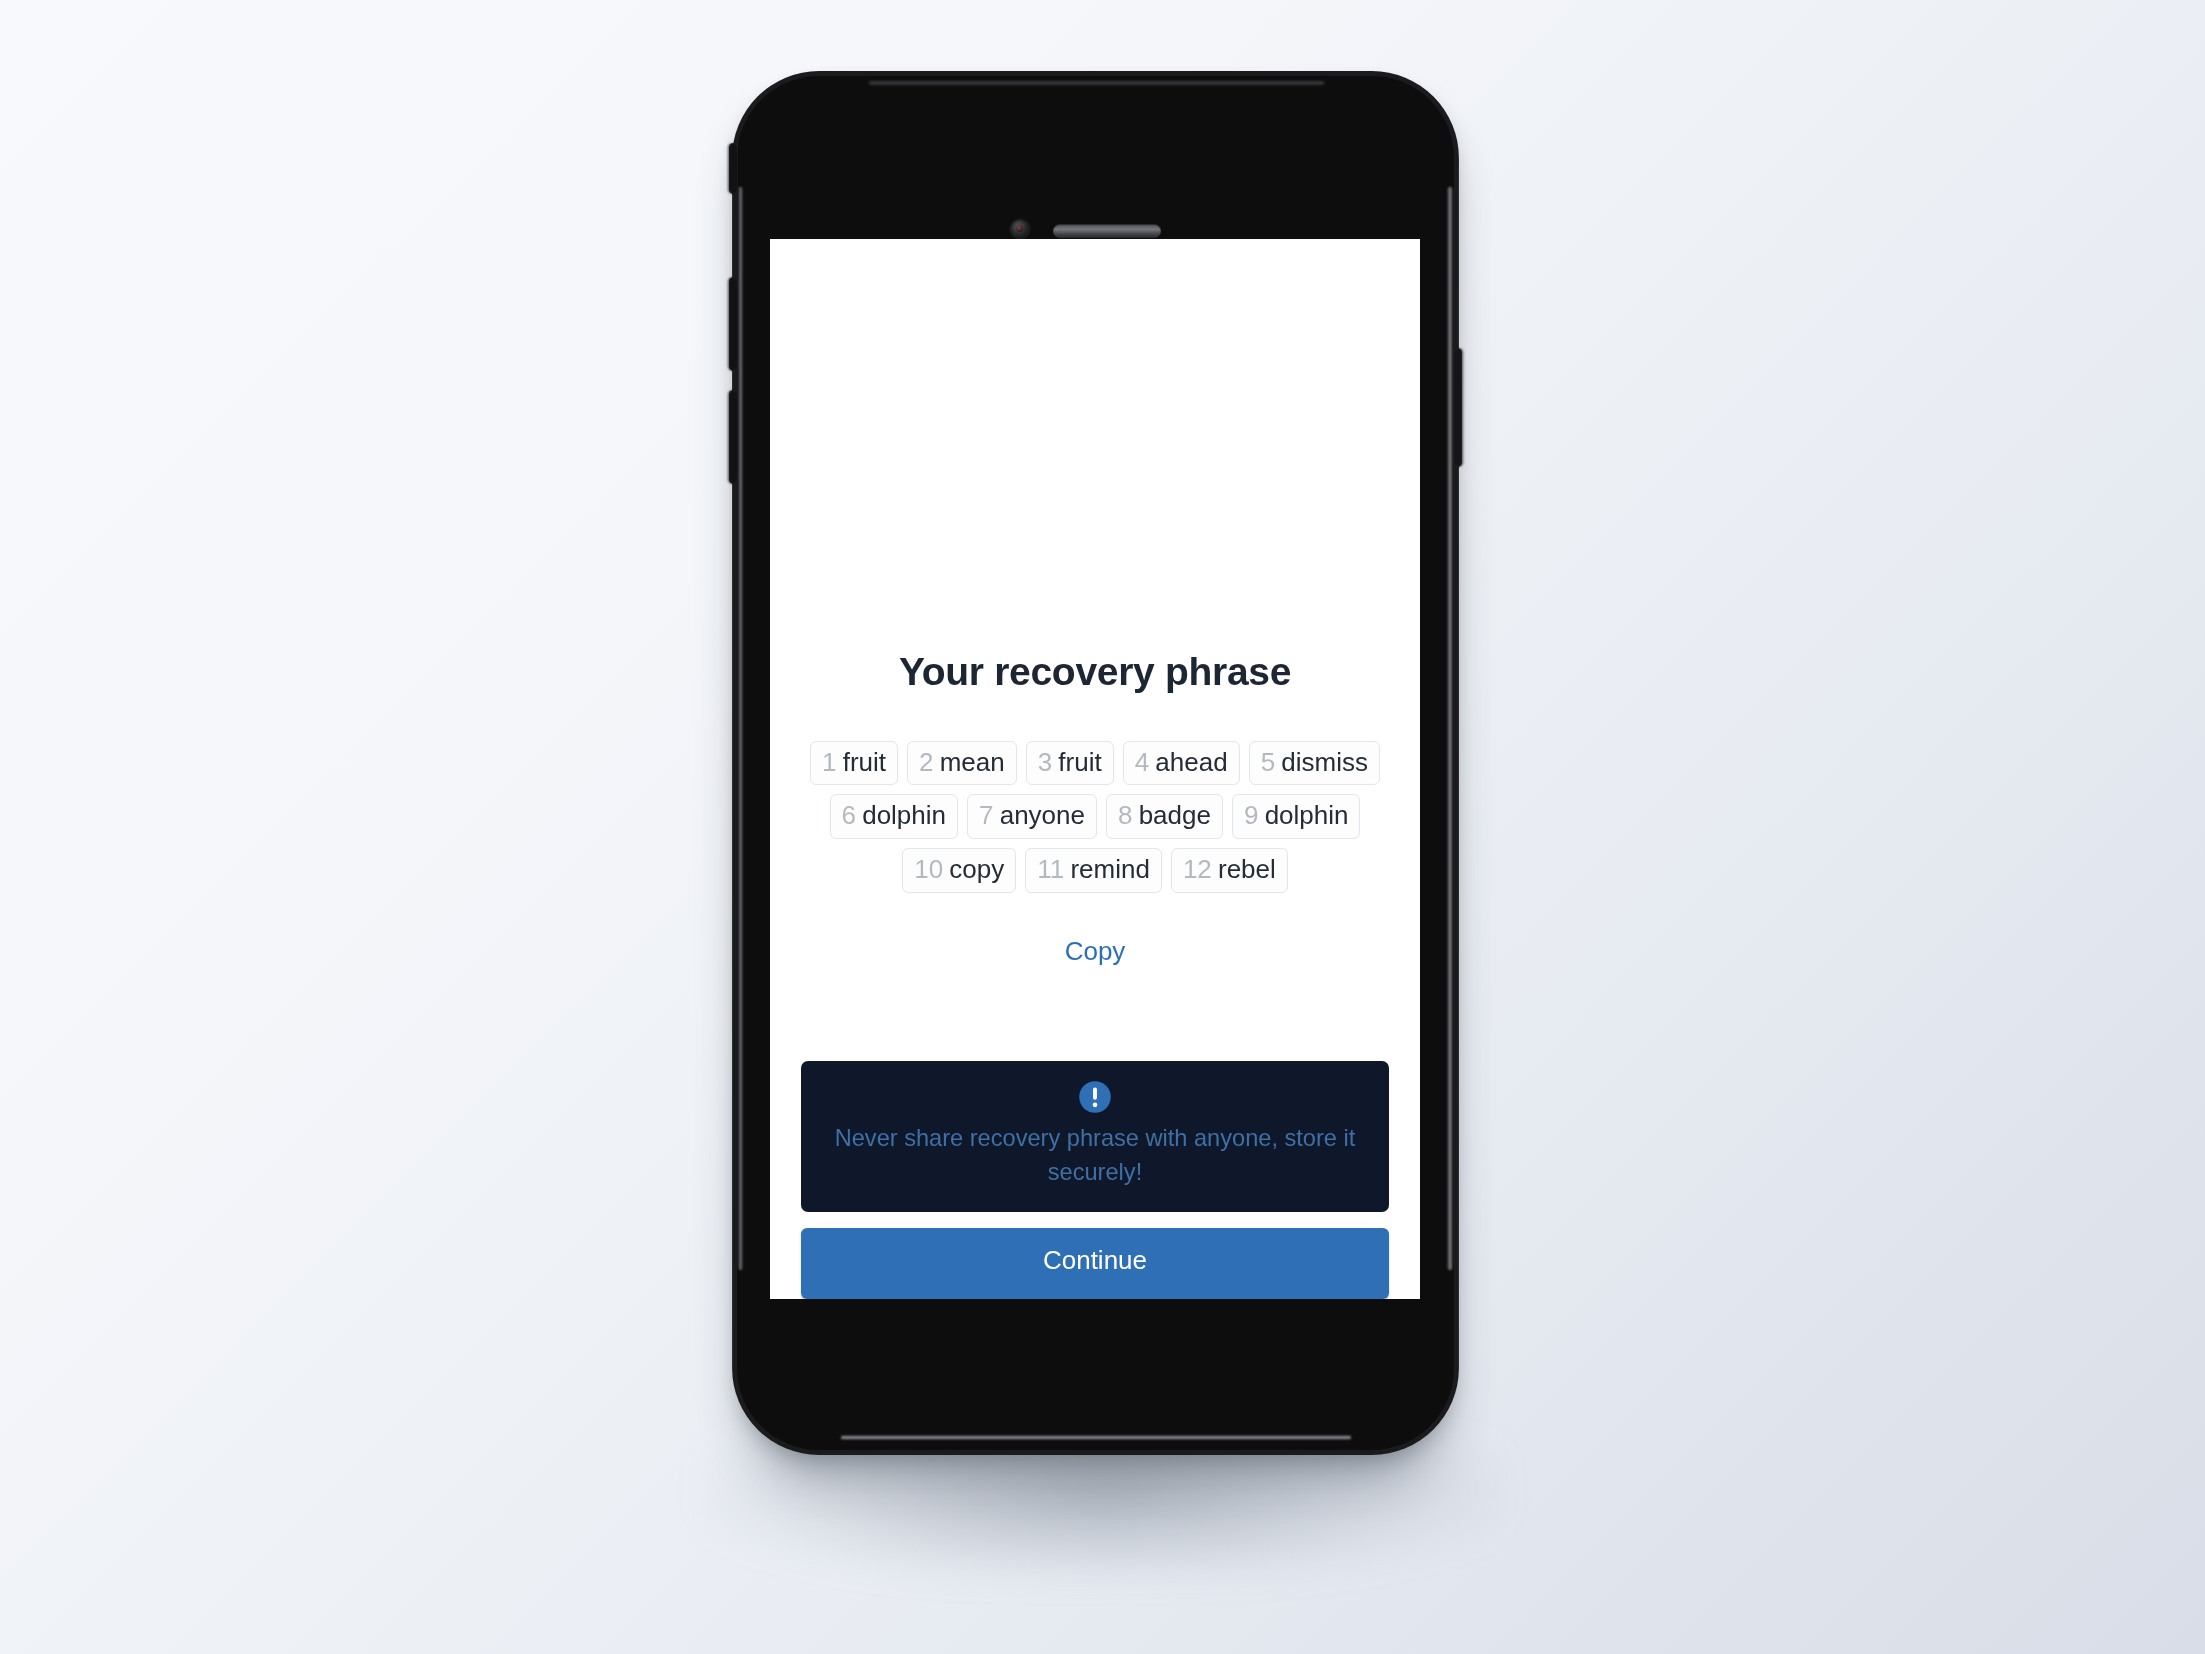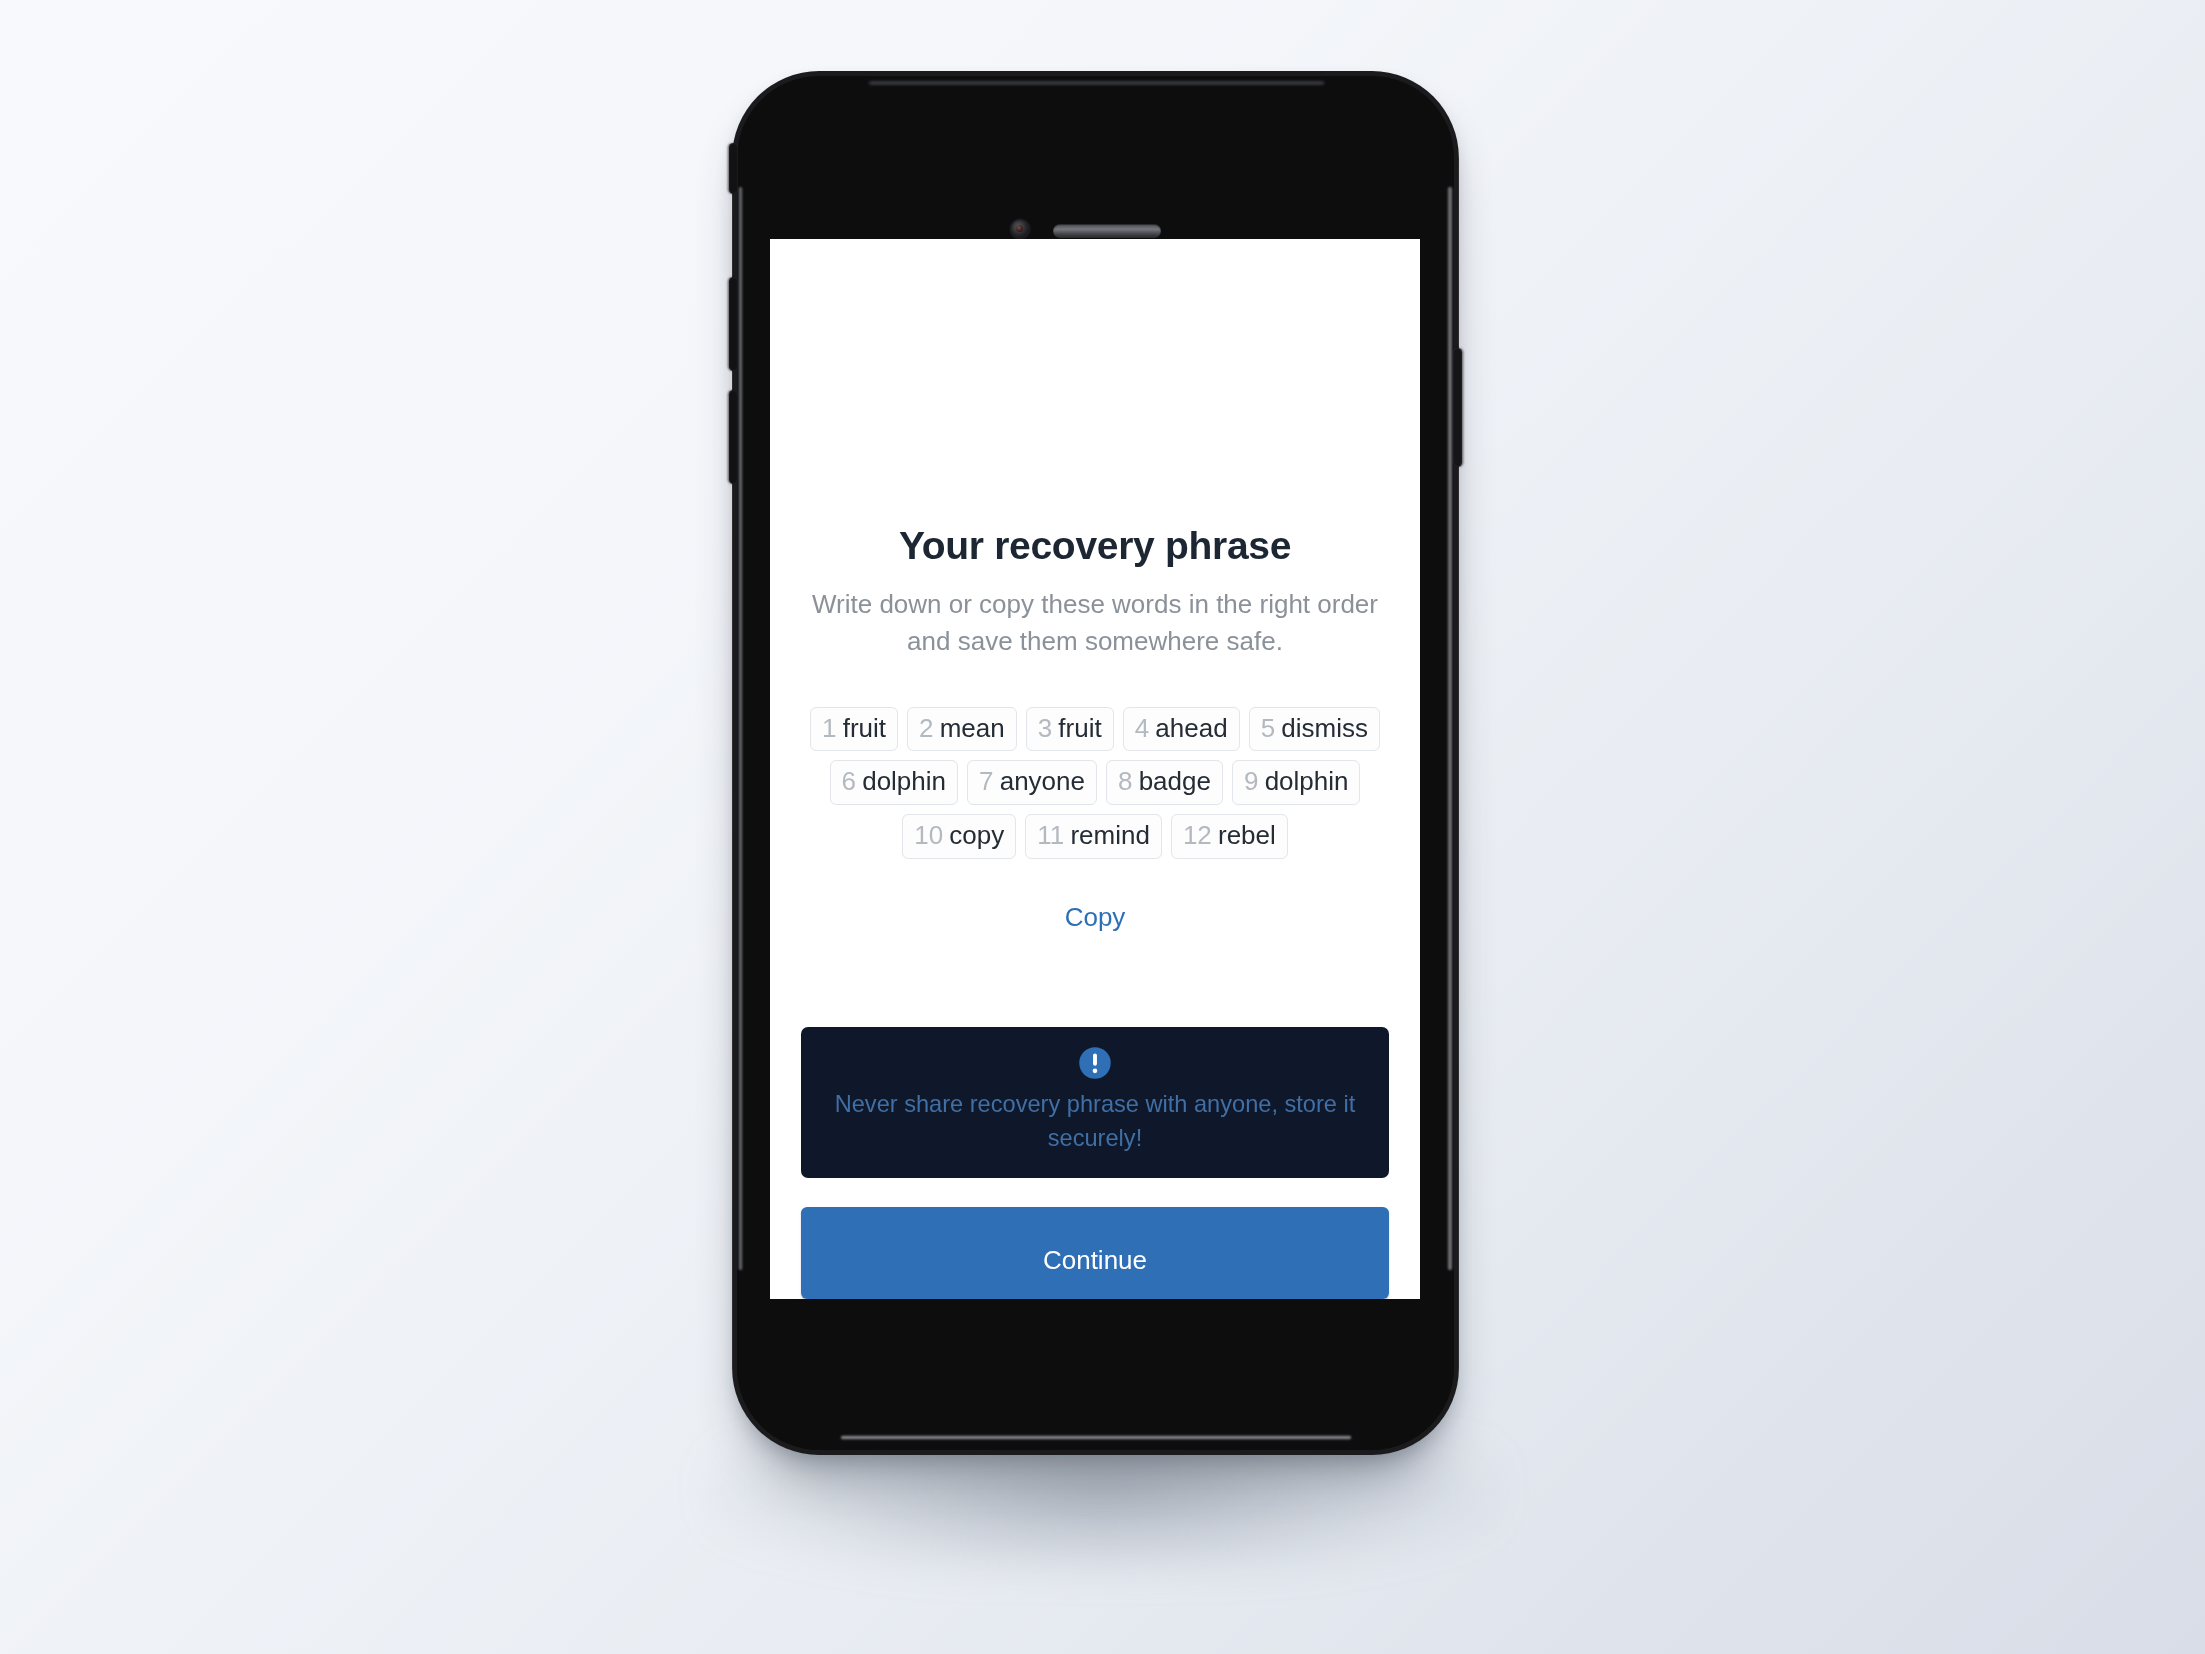--- a/index.html
+++ b/index.html
@@ -207,29 +207,29 @@
     display: block;
   }
   .warn-text {
     font-size: 23.6px;
     line-height: 1.44;
     color: #3f6fa4;
   }
 
   
   .continue-btn {
-    margin-top: 29px;
+    margin-top: 16px;
     width: 100%;
     border: none;
     border-radius: 6.2px;
     background: #2e6fb5;
     color: #ffffff;
     font-size: 26px;
     font-family: "Liberation Sans", sans-serif;
-    padding: 38px 0 23px 0;
+    padding: 17px 0 23px 0;
     cursor: pointer;
     box-shadow: 0 1.4px 2.1px rgba(20,40,70,0.22);
   }
 </style>
 </head>
 <body>
 
 <div class="floor-shadow"></div>
 
 <div class="phone">
@@ -245,21 +245,20 @@
   <div class="btn-power"></div>
 
   <div class="camera"></div>
   <div class="speaker"></div>
 
   <div class="screen">
     <div class="app">
 
       <h1 class="title">Your recovery phrase</h1>
 
-      <p class="subtitle">Write down or copy these words in the right order and save them somewhere safe.</p>
 
       <div class="words" id="words-container">
           <div class="chip">
             <span class="chip-num">1</span>
             <span class="chip-word">fruit</span>
           </div>
           <div class="chip">
             <span class="chip-num">2</span>
             <span class="chip-word">mean</span>
           </div>

